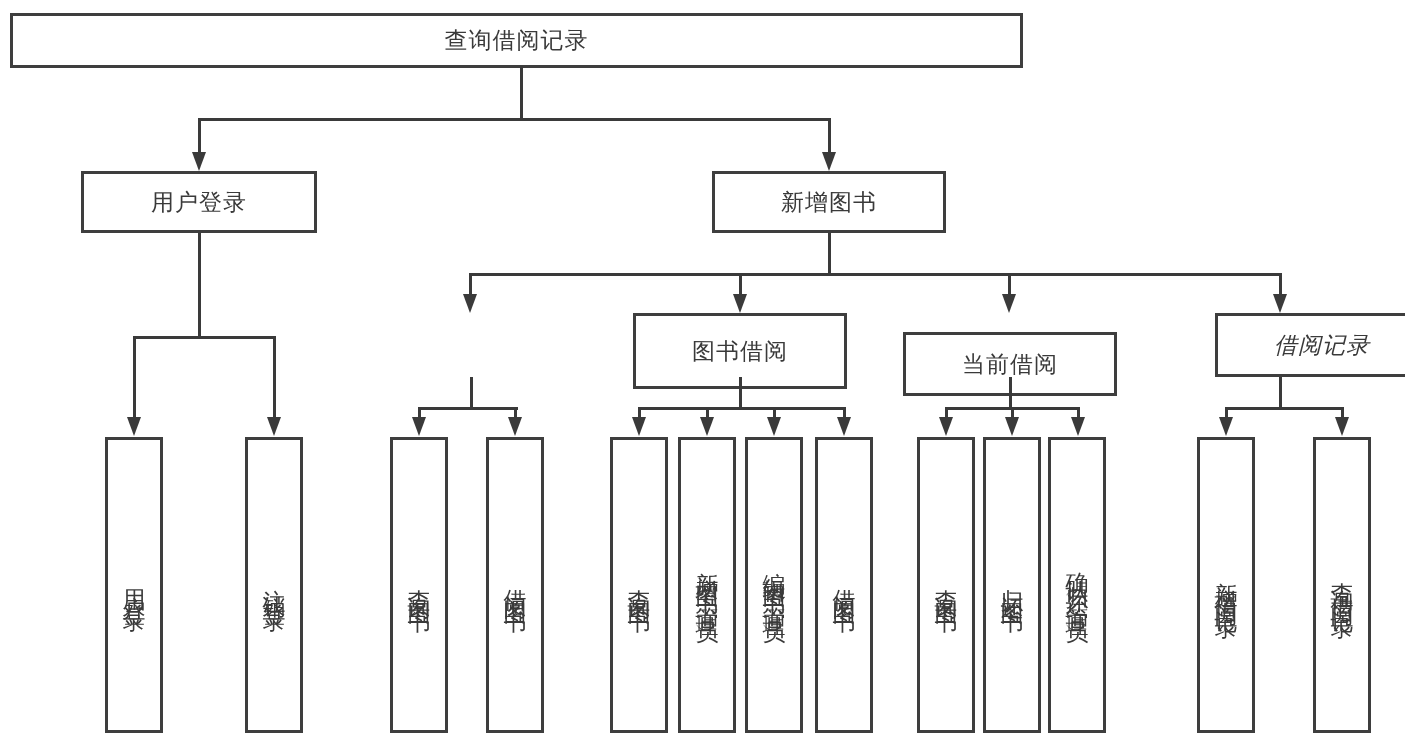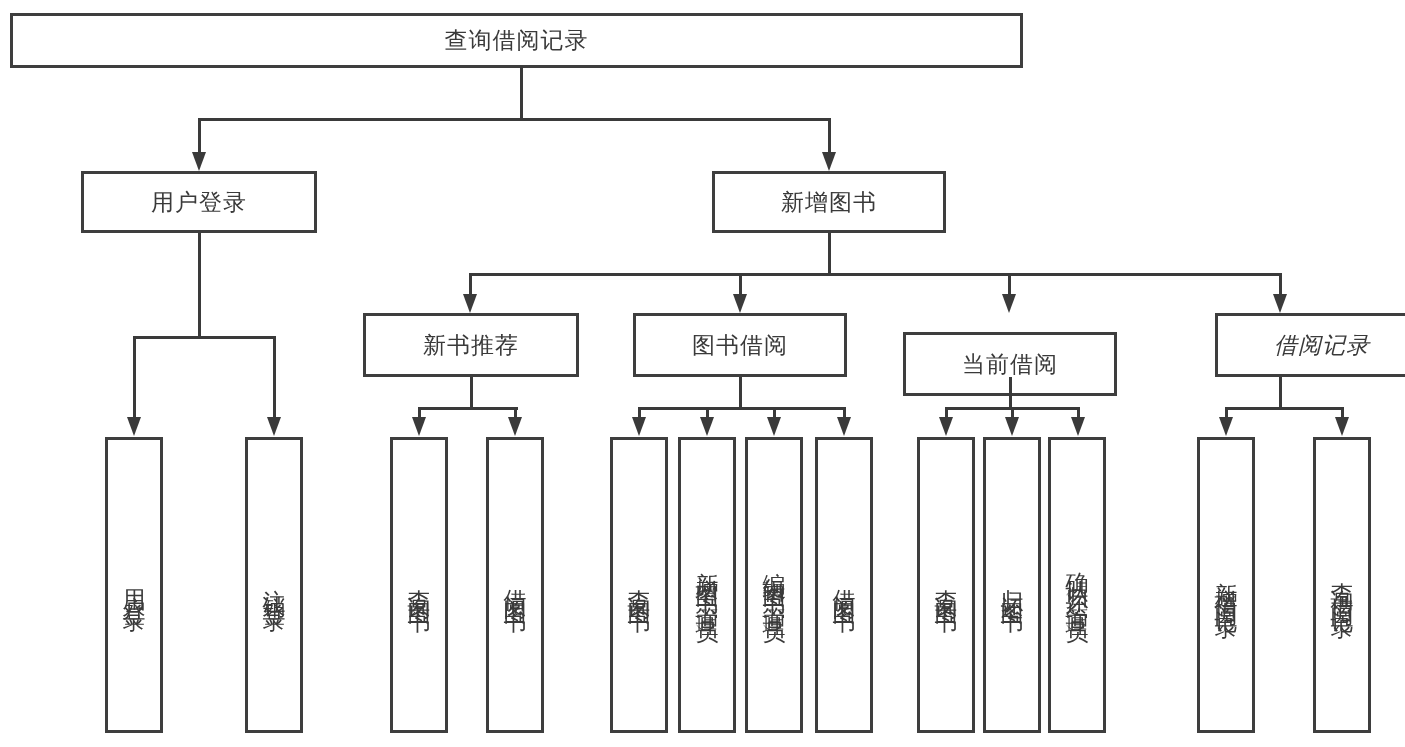--- a/index.html
+++ b/index.html
@@ -39,25 +39,22 @@
   </div>
 
   <div class="node" style="left:81px;top:171px;width:236px;height:62px;">
     <span>用户登录</span>
   </div>
 
   <div class="node" style="left:712px;top:171px;width:234px;height:62px;">
     <span>新增图书</span>
   </div>
 
-  <div class="node" style="left:363px;top:313px;width:216px;height:64px;">
-    <span>新书推荐</span>
-  </div>
 
-  <div class="node" style="left:633px;top:313px;width:214px;height:64px;">
+  <div class="node" style="left:633px;top:313px;width:214px;height:76px;">
     <span>图书借阅</span>
   </div>
 
   <div class="node" style="left:903px;top:332px;width:214px;height:64px;justify-content:center;">
     <span>当前借阅</span>
   </div>
 
   <div class="node" style="left:1215px;top:313px;width:214px;height:64px;font-style:italic;">
     <span>借阅记录</span>
   </div>

